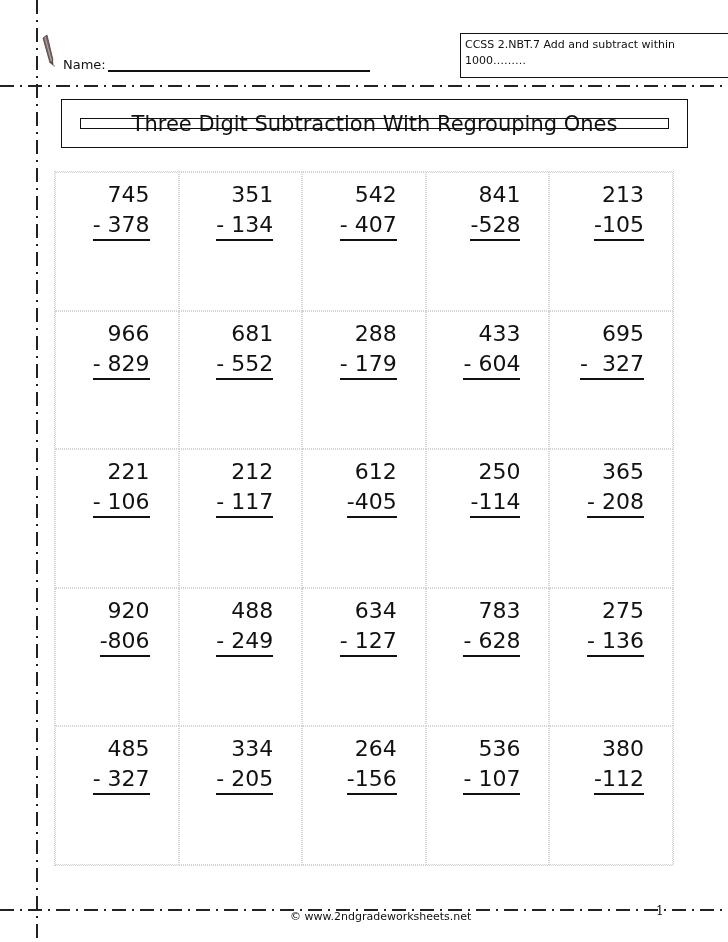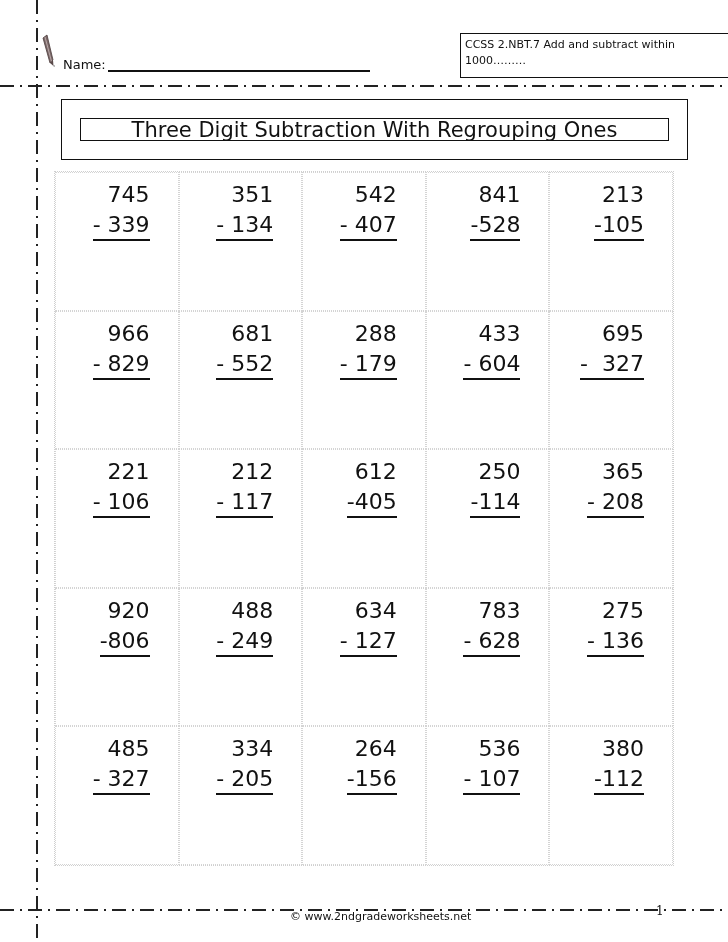--- a/index.html
+++ b/index.html
@@ -7,21 +7,21 @@
          font-family:"DejaVu Sans", sans-serif; color:#111; }
   .vline { position:absolute; left:36px; top:0; width:2px; height:942px;
            background:repeating-linear-gradient(to bottom,#222 0 14px,transparent 14px 20px,#222 20px 22px,transparent 22px 28px); }
   .hline { position:absolute; left:0; width:728px; height:2px;
            background:repeating-linear-gradient(to right,#222 0 14px,transparent 14px 20px,#222 20px 22px,transparent 22px 28px); }
   .pencil { position:absolute; left:41px; top:34px; width:14px; height:34px; }
   .name-row { position:absolute; left:63px; top:52px; font-size:13px; display:flex; align-items:flex-end; }
   .name-line { display:inline-block; width:262px; border-bottom:2px solid #111; margin-left:2px; height:18px; }
   .ccss { position:absolute; left:460px; top:33px; width:282px; height:45px; border:1.5px solid #111;
           font-size:11px; line-height:16px; padding:3px 4px; box-sizing:border-box; }
-  .title-box { position:absolute; left:61px; top:99px; width:627px; height:61px; border:1px solid #111; box-sizing:border-box; padding:18px; }
+  .title-box { position:absolute; left:61px; top:99px; width:627px; height:49px; border:1px solid #111; box-sizing:border-box; padding:18px; }
   .title-inner { width:100%; height:100%; border:1.5px solid #111; box-sizing:border-box;
                  display:flex; align-items:center; justify-content:center; font-size:21px; }
   .grid { position:absolute; left:54px; top:171px; width:620px; height:695px;
           display:grid; grid-template-columns:repeat(5,1fr); grid-template-rows:repeat(5,1fr);
           border:1px dotted #cfcfcf; box-sizing:border-box; }
   .cell { border:1px dotted #d4d4d4; position:relative; }
   .prob { position:absolute; top:7px; right:28px; text-align:right; font-family:"DejaVu Sans", sans-serif; font-size:22px; line-height:30px; }
   .prob .sub { border-bottom:2.5px solid #111; padding-left:0; white-space:pre; display:inline-block; line-height:28px; }
   .footer { position:absolute; top:910px; left:0; width:728px; text-align:center; font-size:11px; }
   .footer .txt { position:absolute; left:290px; top:0; }
@@ -50,21 +50,21 @@
   <div>CCSS  2.NBT.7  Add and subtract within</div>
   <div>1000………</div>
 </div>
 
 <div class="title-box">
   <div class="title-inner">Three Digit Subtraction With  Regrouping Ones</div>
 </div>
 
 <div class="grid" id="grid">
     <div class="cell">
-      <div class="prob"><div>745</div><div class="sub">- 339</div></div>
+      <div class="prob"><div>745</div><div class="sub">- 378</div></div>
     </div>
     <div class="cell">
       <div class="prob"><div>351</div><div class="sub">- 134</div></div>
     </div>
     <div class="cell">
       <div class="prob"><div>542</div><div class="sub">- 407</div></div>
     </div>
     <div class="cell">
       <div class="prob"><div>841</div><div class="sub">-528</div></div>
     </div>

